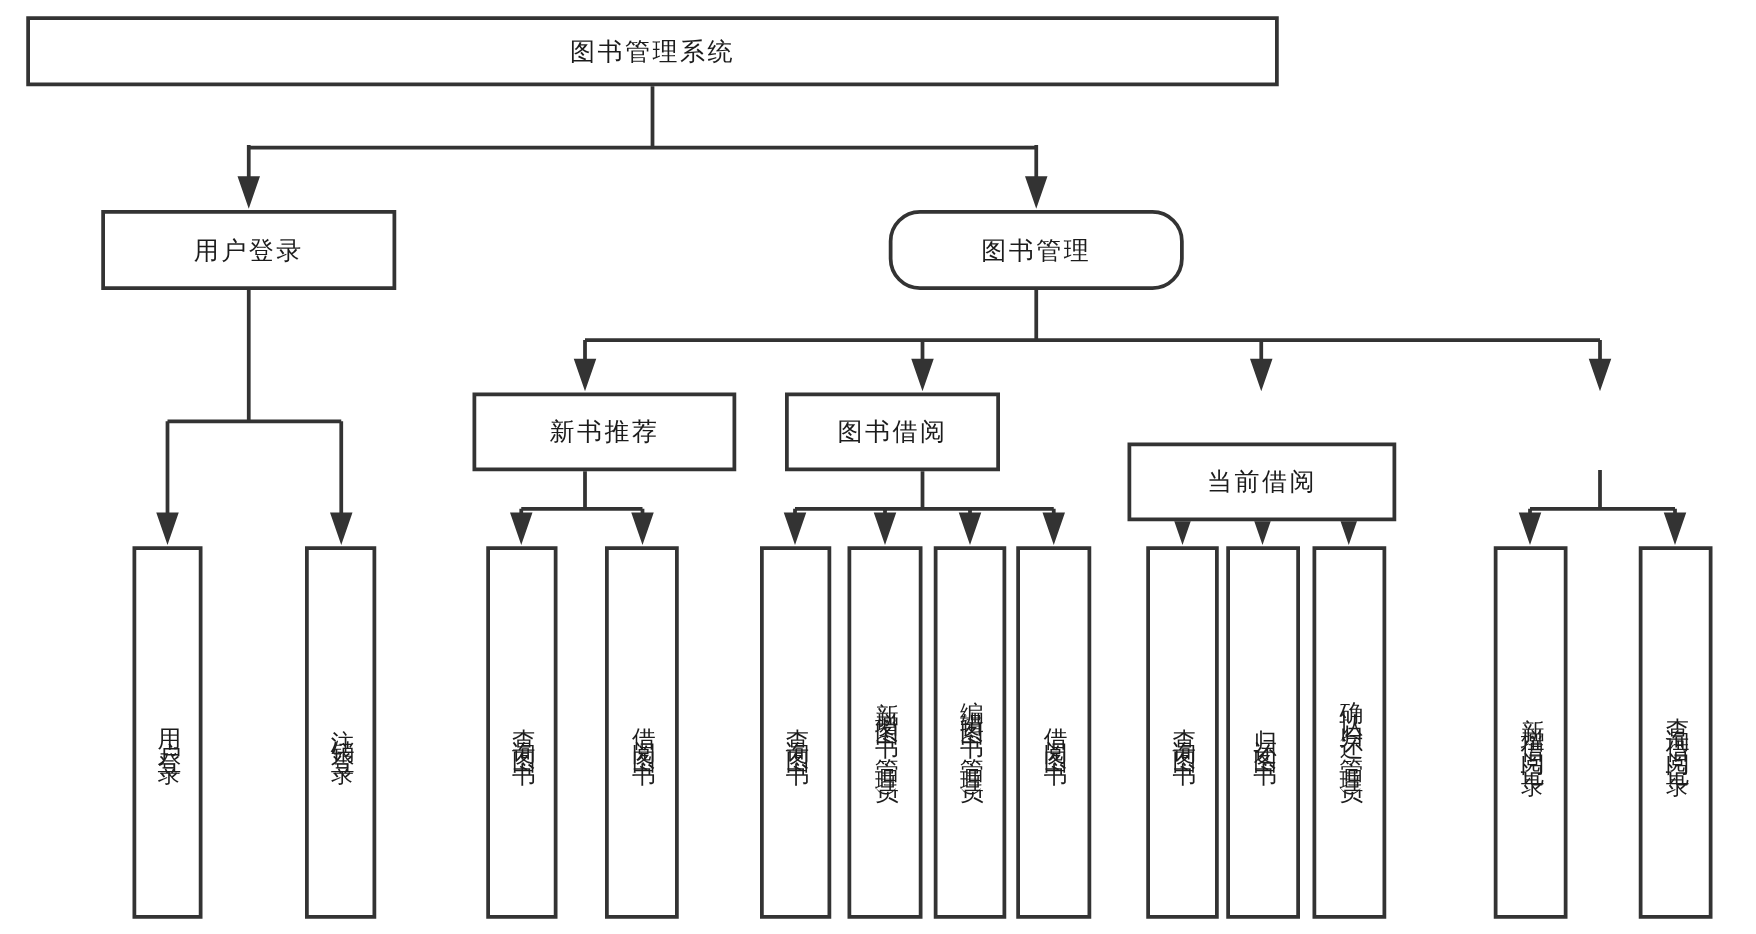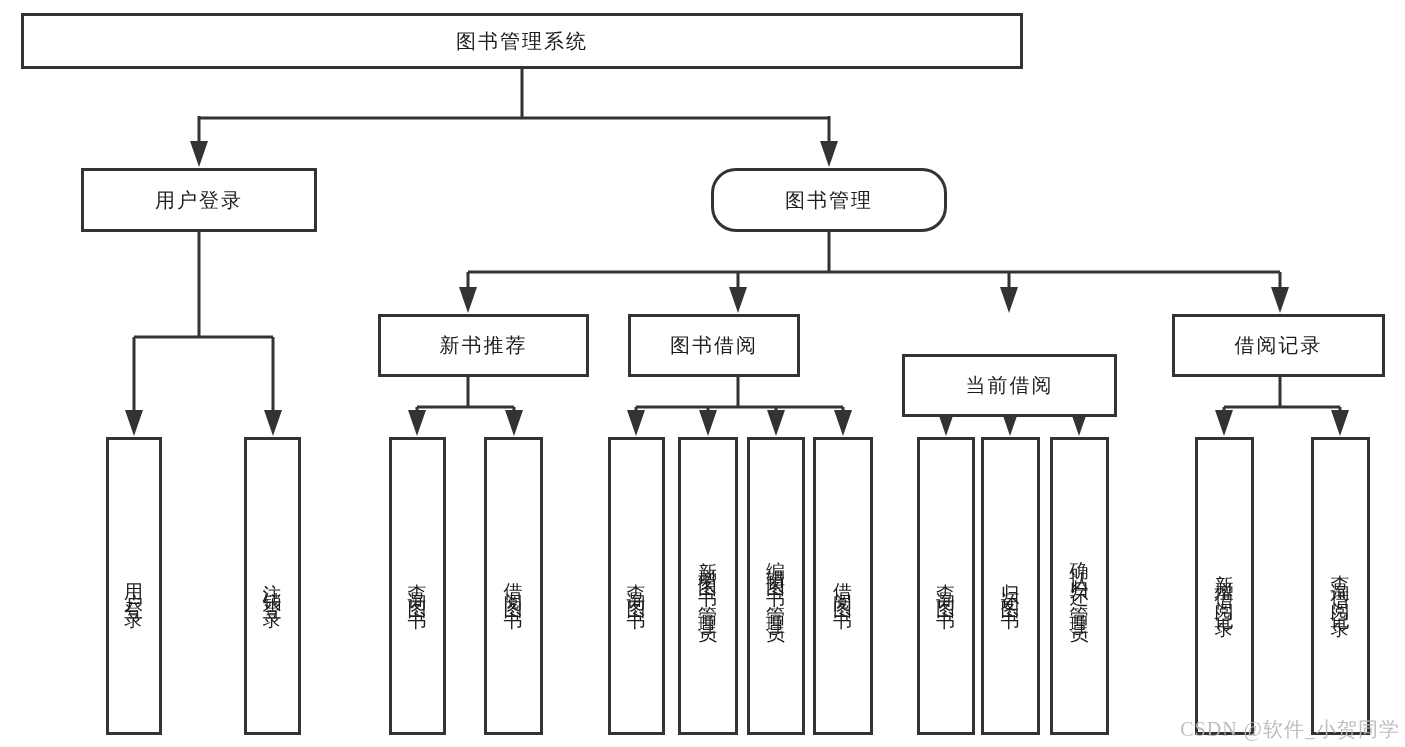--- a/index.html
+++ b/index.html
@@ -1,18 +1,18 @@
 <!DOCTYPE html>
 <html><head>
 <meta charset="utf-8">
 <style>
   html,body{margin:0;padding:0;background:#fff;}
   .canvas{
     position:relative;width:1405px;height:747px;background:#ffffff;
-    font-family:Liberation Serif, serif;overflow:hidden;
+    font-family:Liberation Mono, monospace;overflow:hidden;
   }
   .node{
     position:absolute;border:3px solid #333333;background:#ffffff;
     display:flex;align-items:center;justify-content:center;
     color:#1c1c1c;box-sizing:border-box;z-index:2;
   }
   .h-node{font-size:20px;letter-spacing:2px;font-weight:400;}
   .leaf{font-size:19px;}
   .leaf .vtext{
     writing-mode:vertical-rl;text-orientation:mixed;
@@ -59,23 +59,20 @@
 
   <div class="node h-node" style="left:362px;top:314px;width:211px;height:63px;margin-left:16px;">
     <span>新书推荐</span>
   </div>
   <div class="node h-node" style="left:628px;top:314px;width:172px;height:63px;">
     <span>图书借阅</span>
   </div>
   <div class="node h-node" style="left:902px;top:314px;width:215px;height:63px;margin-top:40px;">
     <span>当前借阅</span>
   </div>
-  <div class="node h-node" style="left:1172px;top:314px;width:213px;height:63px;">
-    <span>借阅记录</span>
-  </div>
 
   <div class="node leaf" style="left:106px;top:437px;width:56px;height:298px;">
     <span class="vtext">用户登录</span>
   </div>
   <div class="node leaf" style="left:244px;top:437px;width:57px;height:298px;">
     <span class="vtext">注销登录</span>
   </div>
 
   <div class="node leaf" style="left:389px;top:437px;width:57px;height:298px;">
     <span class="vtext">查询图书</span>
@@ -107,15 +104,14 @@
     <span class="vtext">确认归还（管理员）</span>
   </div>
 
   <div class="node leaf" style="left:1195px;top:437px;width:59px;height:298px;">
     <span class="vtext">新增借阅记录</span>
   </div>
   <div class="node leaf" style="left:1311px;top:437px;width:59px;height:298px;">
     <span class="vtext">查询借阅记录</span>
   </div>
 
-  <div class="watermark">CSDN @软件_小贺同学</div>
 
 </div>
 
 </body></html>

